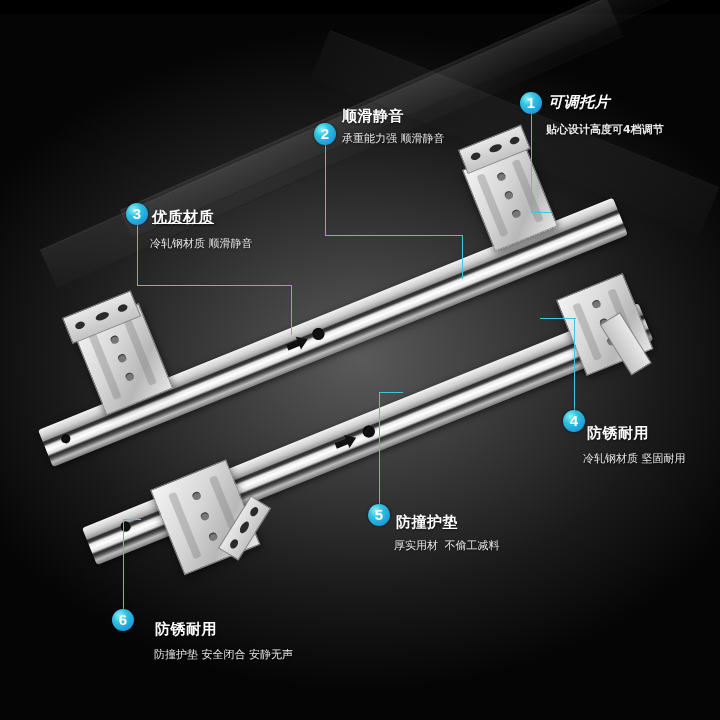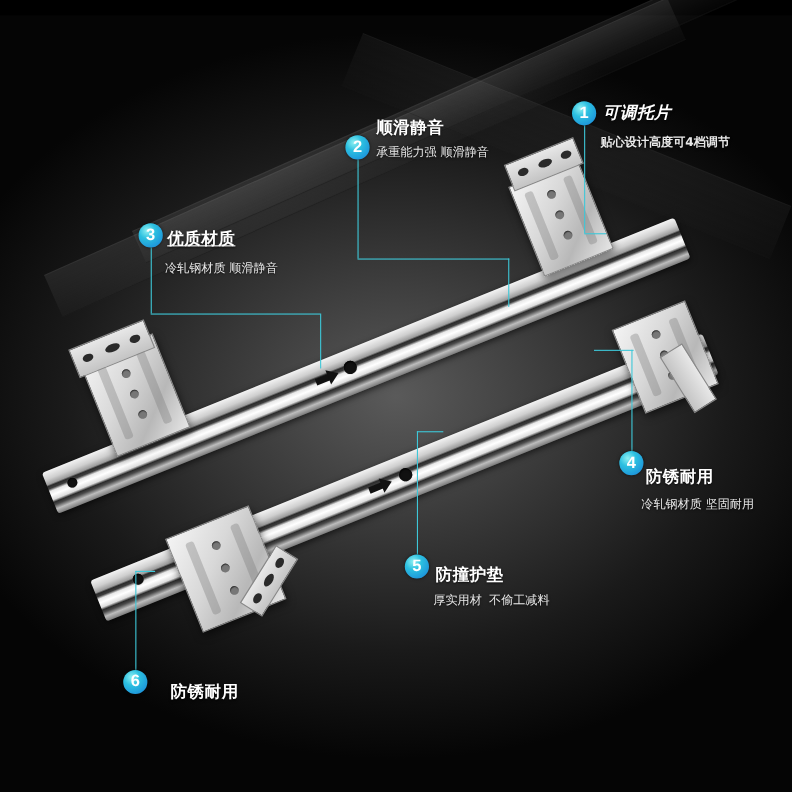--- a/index.html
+++ b/index.html
@@ -189,14 +189,15 @@
   <div class="badge" style="left:563px; top:410px;">4</div>
   <div class="callout-title" style="left:587px; top:424px;">防锈耐用</div>
   <div class="callout-sub" style="left:583px; top:451px;">冷轧钢材质 坚固耐用</div>
 
   <div class="badge" style="left:368px; top:504px;">5</div>
   <div class="callout-title" style="left:396px; top:513px;">防撞护垫</div>
   <div class="callout-sub" style="left:394px; top:538px;font-family:Liberation Mono, monospace;">厚实用材 不偷工减料</div>
 
   <div class="badge" style="left:112px; top:609px;">6</div>
   <div class="callout-title" style="left:155px; top:620px;">防锈耐用</div>
+  <div class="callout-sub" style="left:154px; top:647px;">防撞护垫 安全闭合 安静无声</div>
 
 </div>
 
 </body></html>

